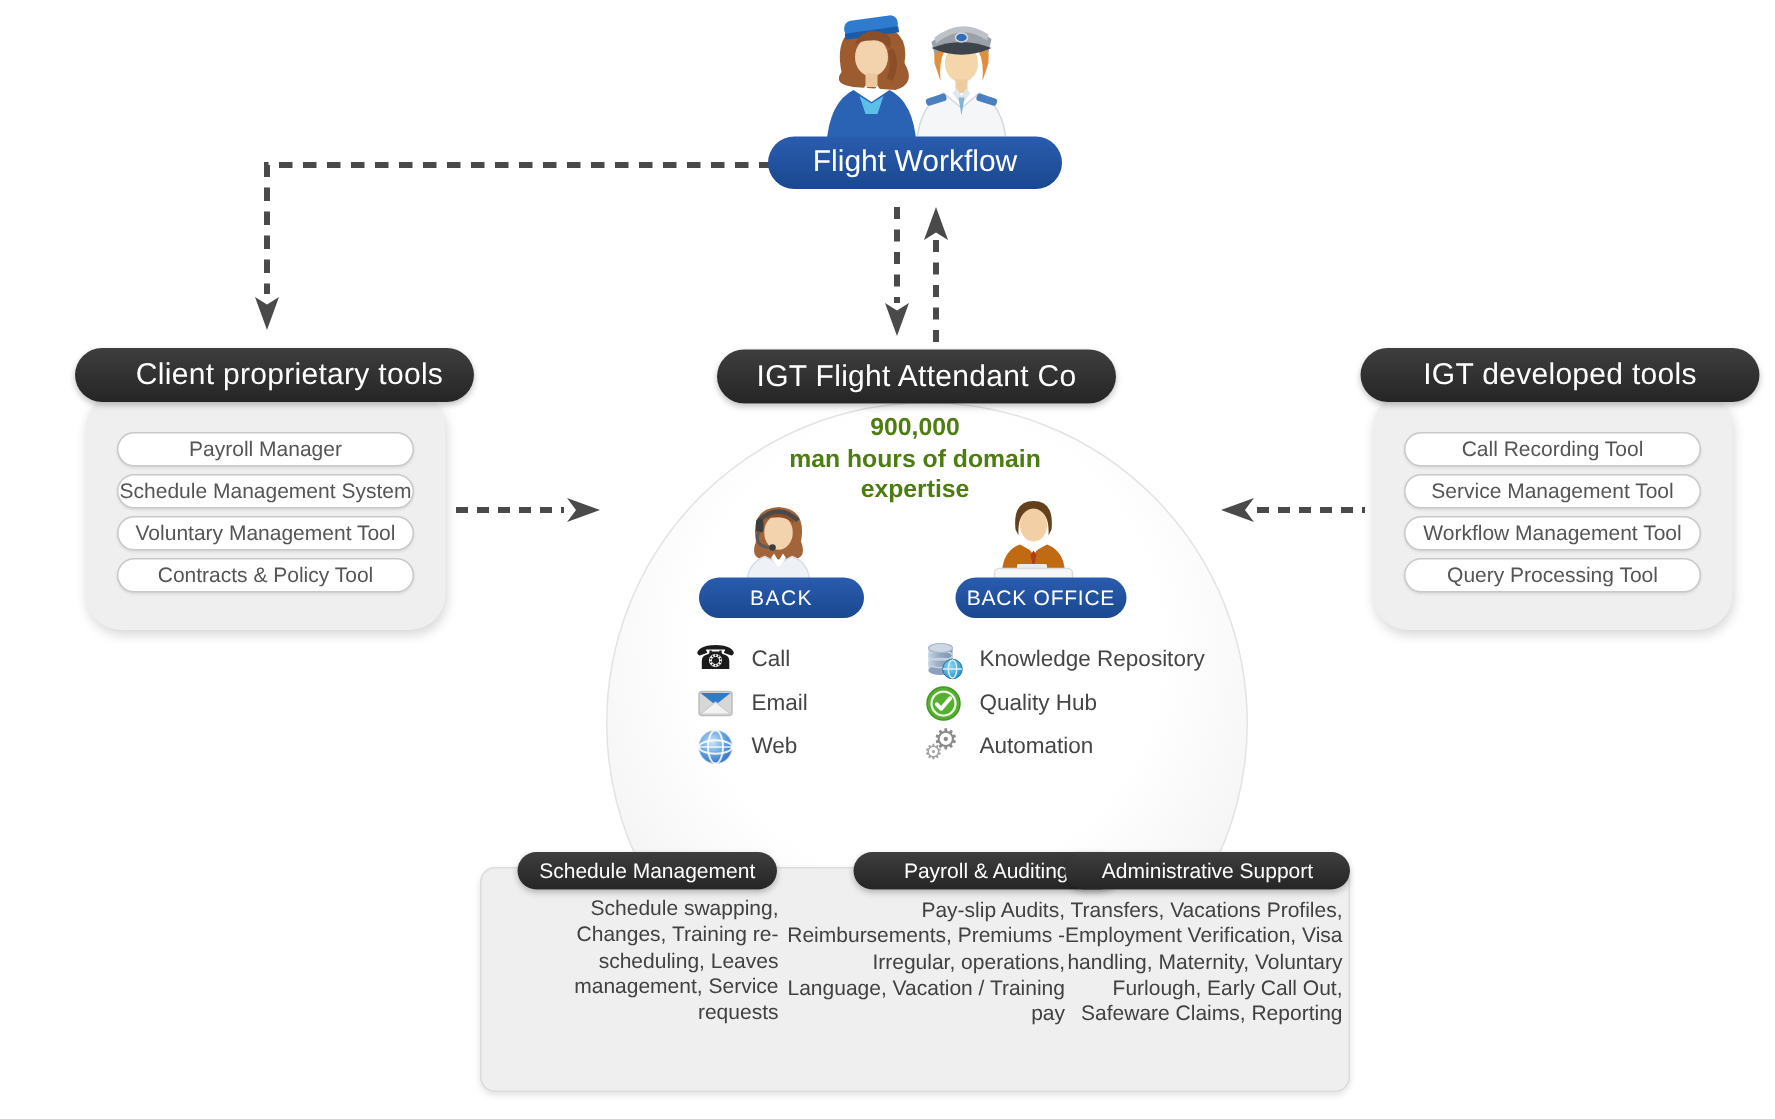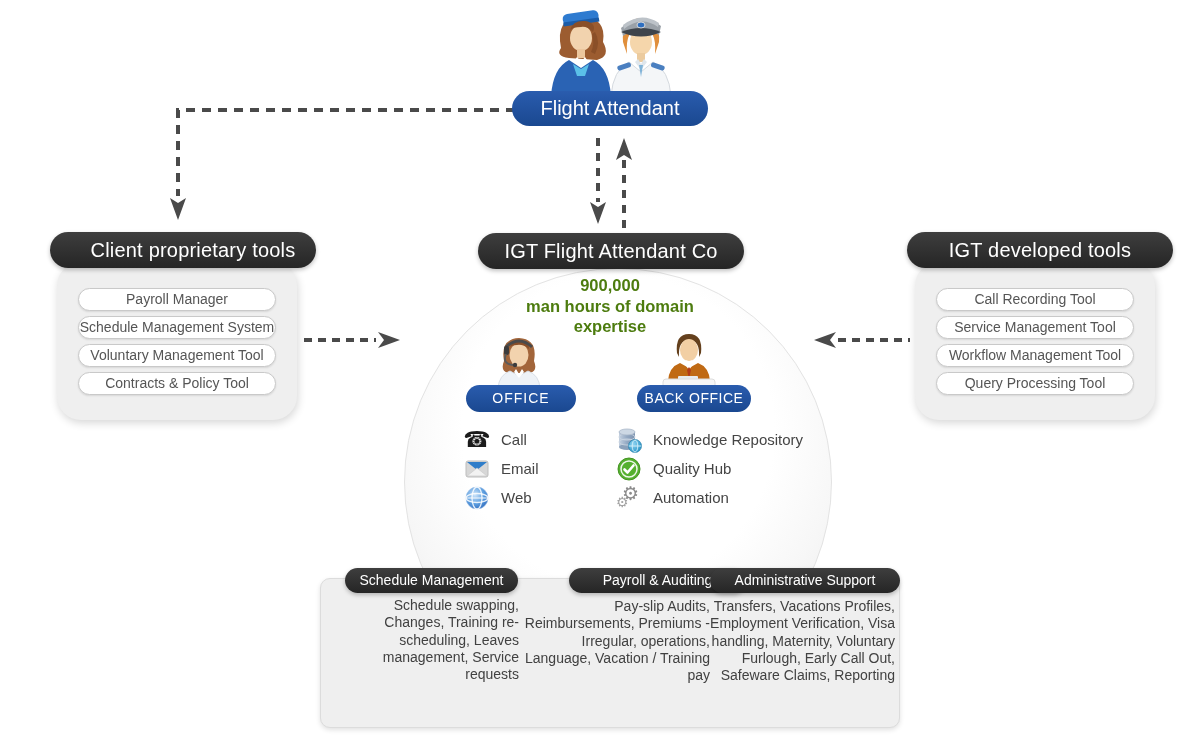--- a/index.html
+++ b/index.html
@@ -80,21 +80,21 @@
     <ellipse cx="118" cy="23" rx="4" ry="3" fill="#2f6fc0" stroke="#d8d8d8" stroke-width="1"></ellipse>
     <rect x="114" y="51" width="8" height="9" fill="#eccb9e"></rect>
     <path d="M88,94 Q90,68 106,60 L118,70 L130,60 Q146,68 148,94 Z" fill="#f4f6f8" stroke="#d5dadf" stroke-width="1"></path>
     <path d="M112,60 L118,68 L124,60 L121,57 L118,62 L115,57 Z" fill="#dfe6ec"></path>
     <path d="M116,63 L118,75 L120,63 Z" fill="#7fb3d8"></path>
     <rect x="94" y="62" width="14" height="5" rx="2" fill="#4a7fc0" transform="rotate(-18 101 64)"></rect>
     <rect x="128" y="62" width="14" height="5" rx="2" fill="#4a7fc0" transform="rotate(18 135 64)"></rect>
   </svg>
 
   <div class="pill-navy abs" style="left:512px; top:91px; width:196px; height:35px; line-height:35px; font-size:20px; z-index:4;">
-    <span>Flight Attendant</span>
+    <span>Flight Workflow</span>
   </div>
 
   <svg class="abs" style="left:170px; top:100px;" width="345" height="125" viewBox="0 0 345 125">
     <path d="M345,10 H8 V96" fill="none" stroke="#4a4a4a" stroke-width="4" stroke-dasharray="9 7"></path>
     <polygon points="0,98 8,103 16,98 8,120" fill="#4a4a4a"></polygon>
   </svg>
 
   <svg class="abs" style="left:587px; top:136px;" width="22" height="92" viewBox="0 0 22 92">
     <path d="M11,2 V66" fill="none" stroke="#4a4a4a" stroke-width="4" stroke-dasharray="8 7"></path>
     <polygon points="3,66 11,71 19,66 11,88" fill="#4a4a4a"></polygon>
@@ -161,21 +161,21 @@
     <path d="M17,24 Q15,5 29,5 Q43,5 41,24 L39,28 Q40,11 29,11 Q18,11 19,28 Z" fill="#64401d"></path>
     <ellipse cx="29" cy="21" rx="9" ry="11" fill="#f2cfa4"></ellipse>
     <path d="M8,52 Q9,38 20,34 L29,39 L38,34 Q49,38 50,52 Z" fill="#c06a14"></path>
     <path d="M24,34 L29,41 L34,34 L31,31 L29,36 L27,31 Z" fill="#ffffff"></path>
     <path d="M29,38 L27,41 L29,50 L31,41 Z" fill="#b23c1a"></path>
     <rect x="18" y="47" width="20" height="4" rx="1" fill="#e7ebee"></rect>
     <rect x="3" y="50" width="52" height="9" rx="3" fill="#f7f7f7" stroke="#dcdcdc" stroke-width="1"></rect>
   </svg>
 
   <div class="pill-navy abs" style="left:466px; top:385px; width:110px; height:27px; line-height:27px; font-size:14px; letter-spacing:1px; z-index:3;">
-    <span>OFFICE</span>
+    <span>BACK</span>
   </div>
   <div class="pill-navy abs" style="left:637px; top:385px; width:114px; height:27px; line-height:27px; font-size:14px; letter-spacing:.5px; z-index:3;">
     <span>BACK OFFICE</span>
   </div>
 
   <div class="abs" style="left:464px; top:425px; z-index:2;">
     <div class="chan-row">
       <span class="chan-icon glyph phone-glyph">☎</span>
       <span class="chan-label">Call</span>
     </div>

